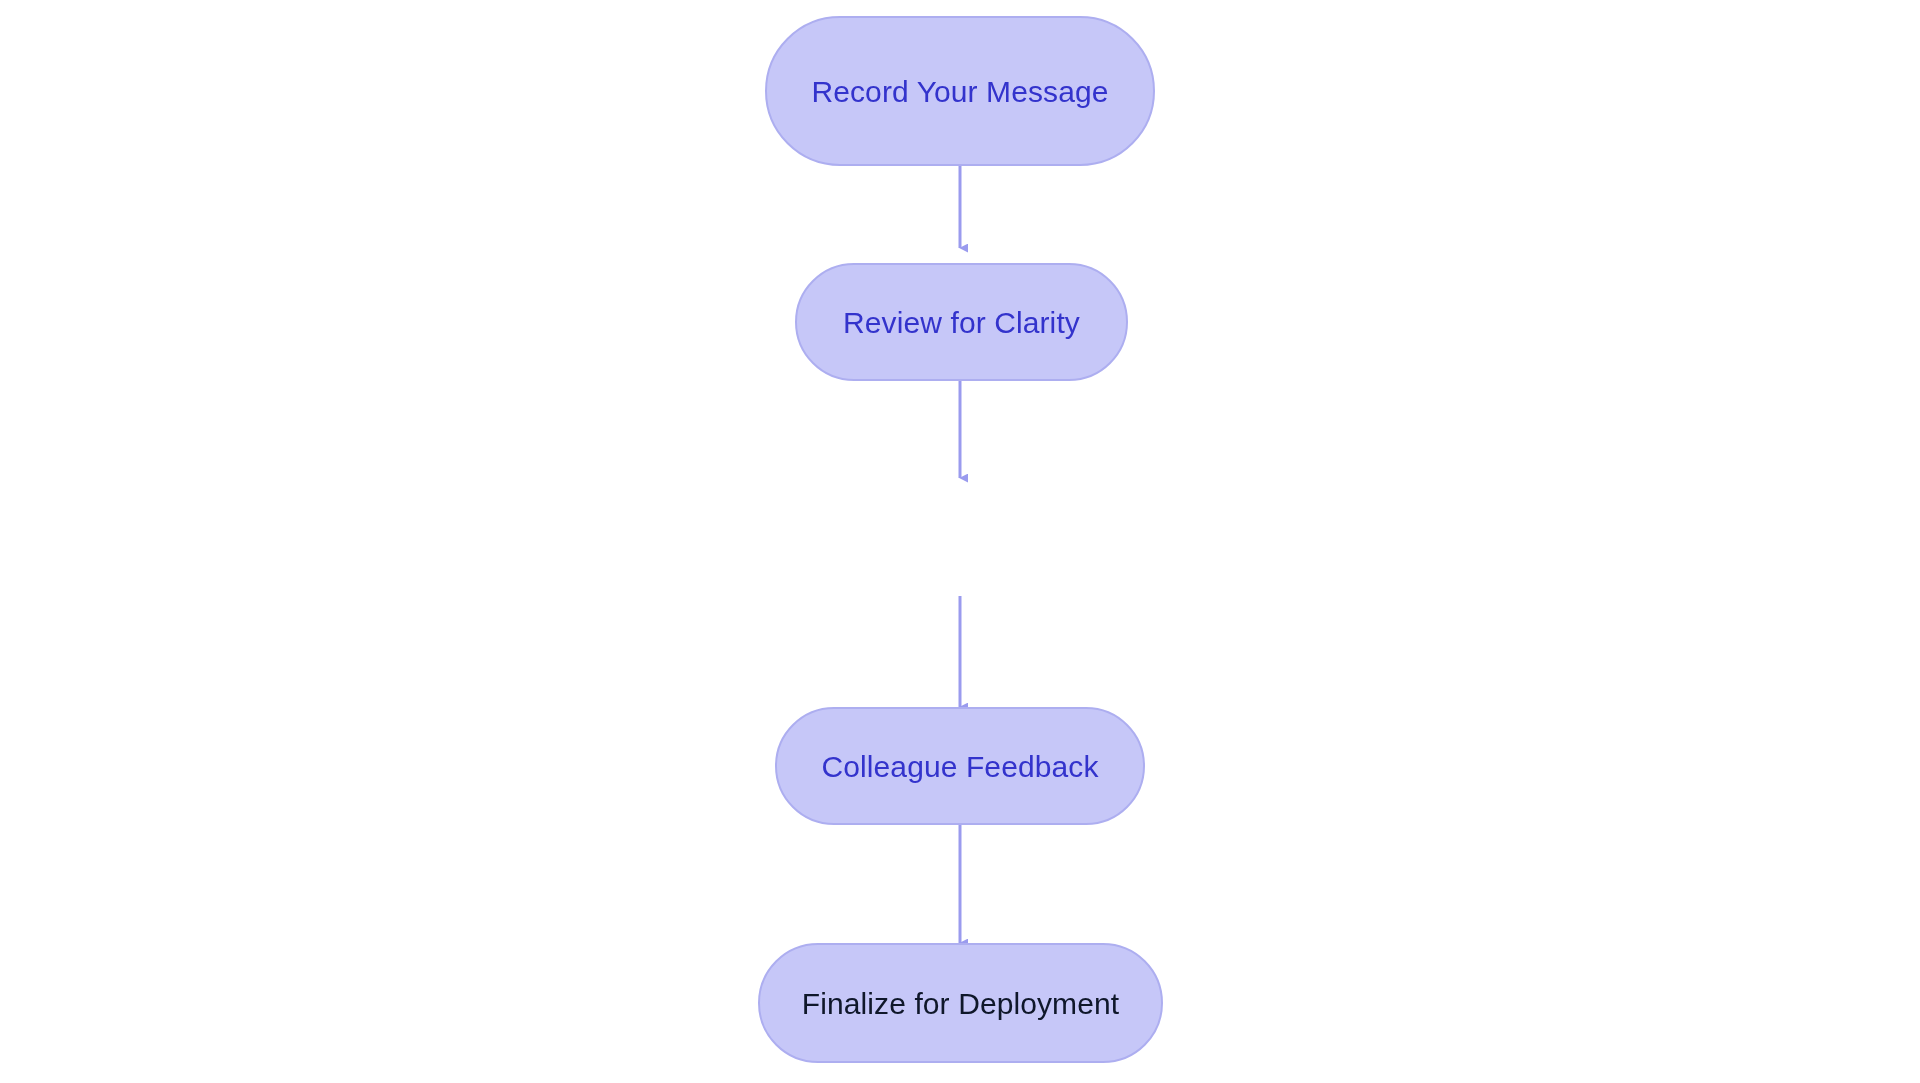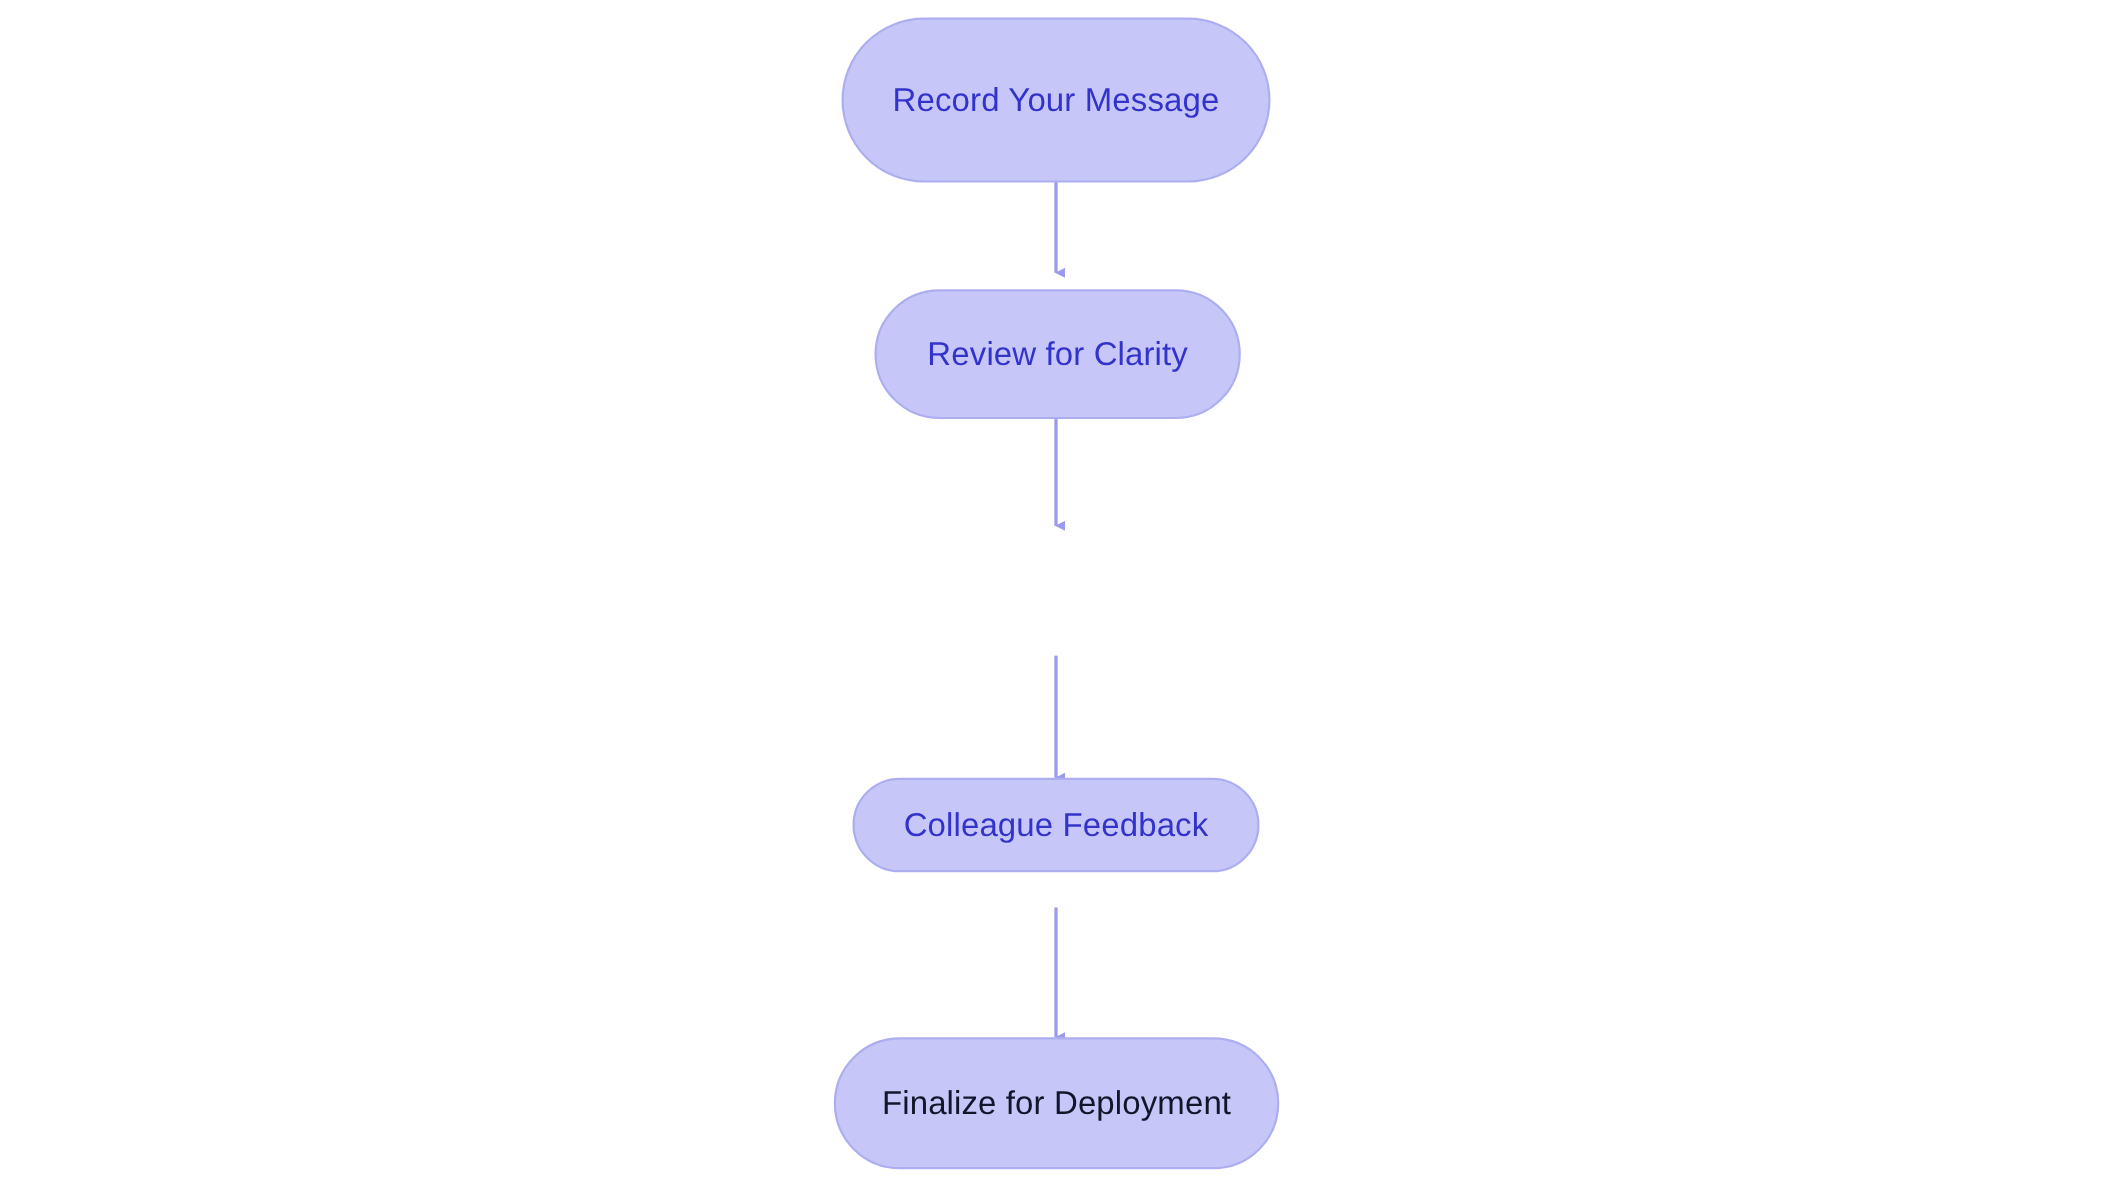--- a/index.html
+++ b/index.html
@@ -69,21 +69,21 @@
 
   <div class="flow-node" style="left: 765px; top: 16px; width: 390px; height: 150px; background: rgb(198, 199, 248); border-color: rgb(173, 174, 240); color: rgb(51, 51, 204);">
     <span class="flow-node-label">Record Your Message</span>
   </div>
 
   <div class="flow-node" style="left: 795px; top: 248px; width: 333px; height: 118px; background: rgb(198, 199, 248); border-color: rgb(173, 174, 240); color: rgb(51, 51, 204); margin-top: 15px;">
     <span class="flow-node-label">Review for Clarity</span>
   </div>
 
 
-  <div class="flow-node" style="left: 775px; top: 707px; width: 370px; height: 86px; background: rgb(198, 199, 248); border-color: rgb(173, 174, 240); color: rgb(51, 51, 204);">
+  <div class="flow-node" style="left: 775px; top: 707px; width: 370px; height: 118px; background: rgb(198, 199, 248); border-color: rgb(173, 174, 240); color: rgb(51, 51, 204);">
     <span class="flow-node-label">Colleague Feedback</span>
   </div>
 
   <div class="flow-node" style="left: 758px; top: 943px; width: 405px; height: 120px; background: rgb(198, 199, 248); border-color: rgb(173, 174, 240); color: #0f172a;">
     <span class="flow-node-label">Finalize for Deployment</span>
   </div>
 
 </div>
 
 </body></html>

